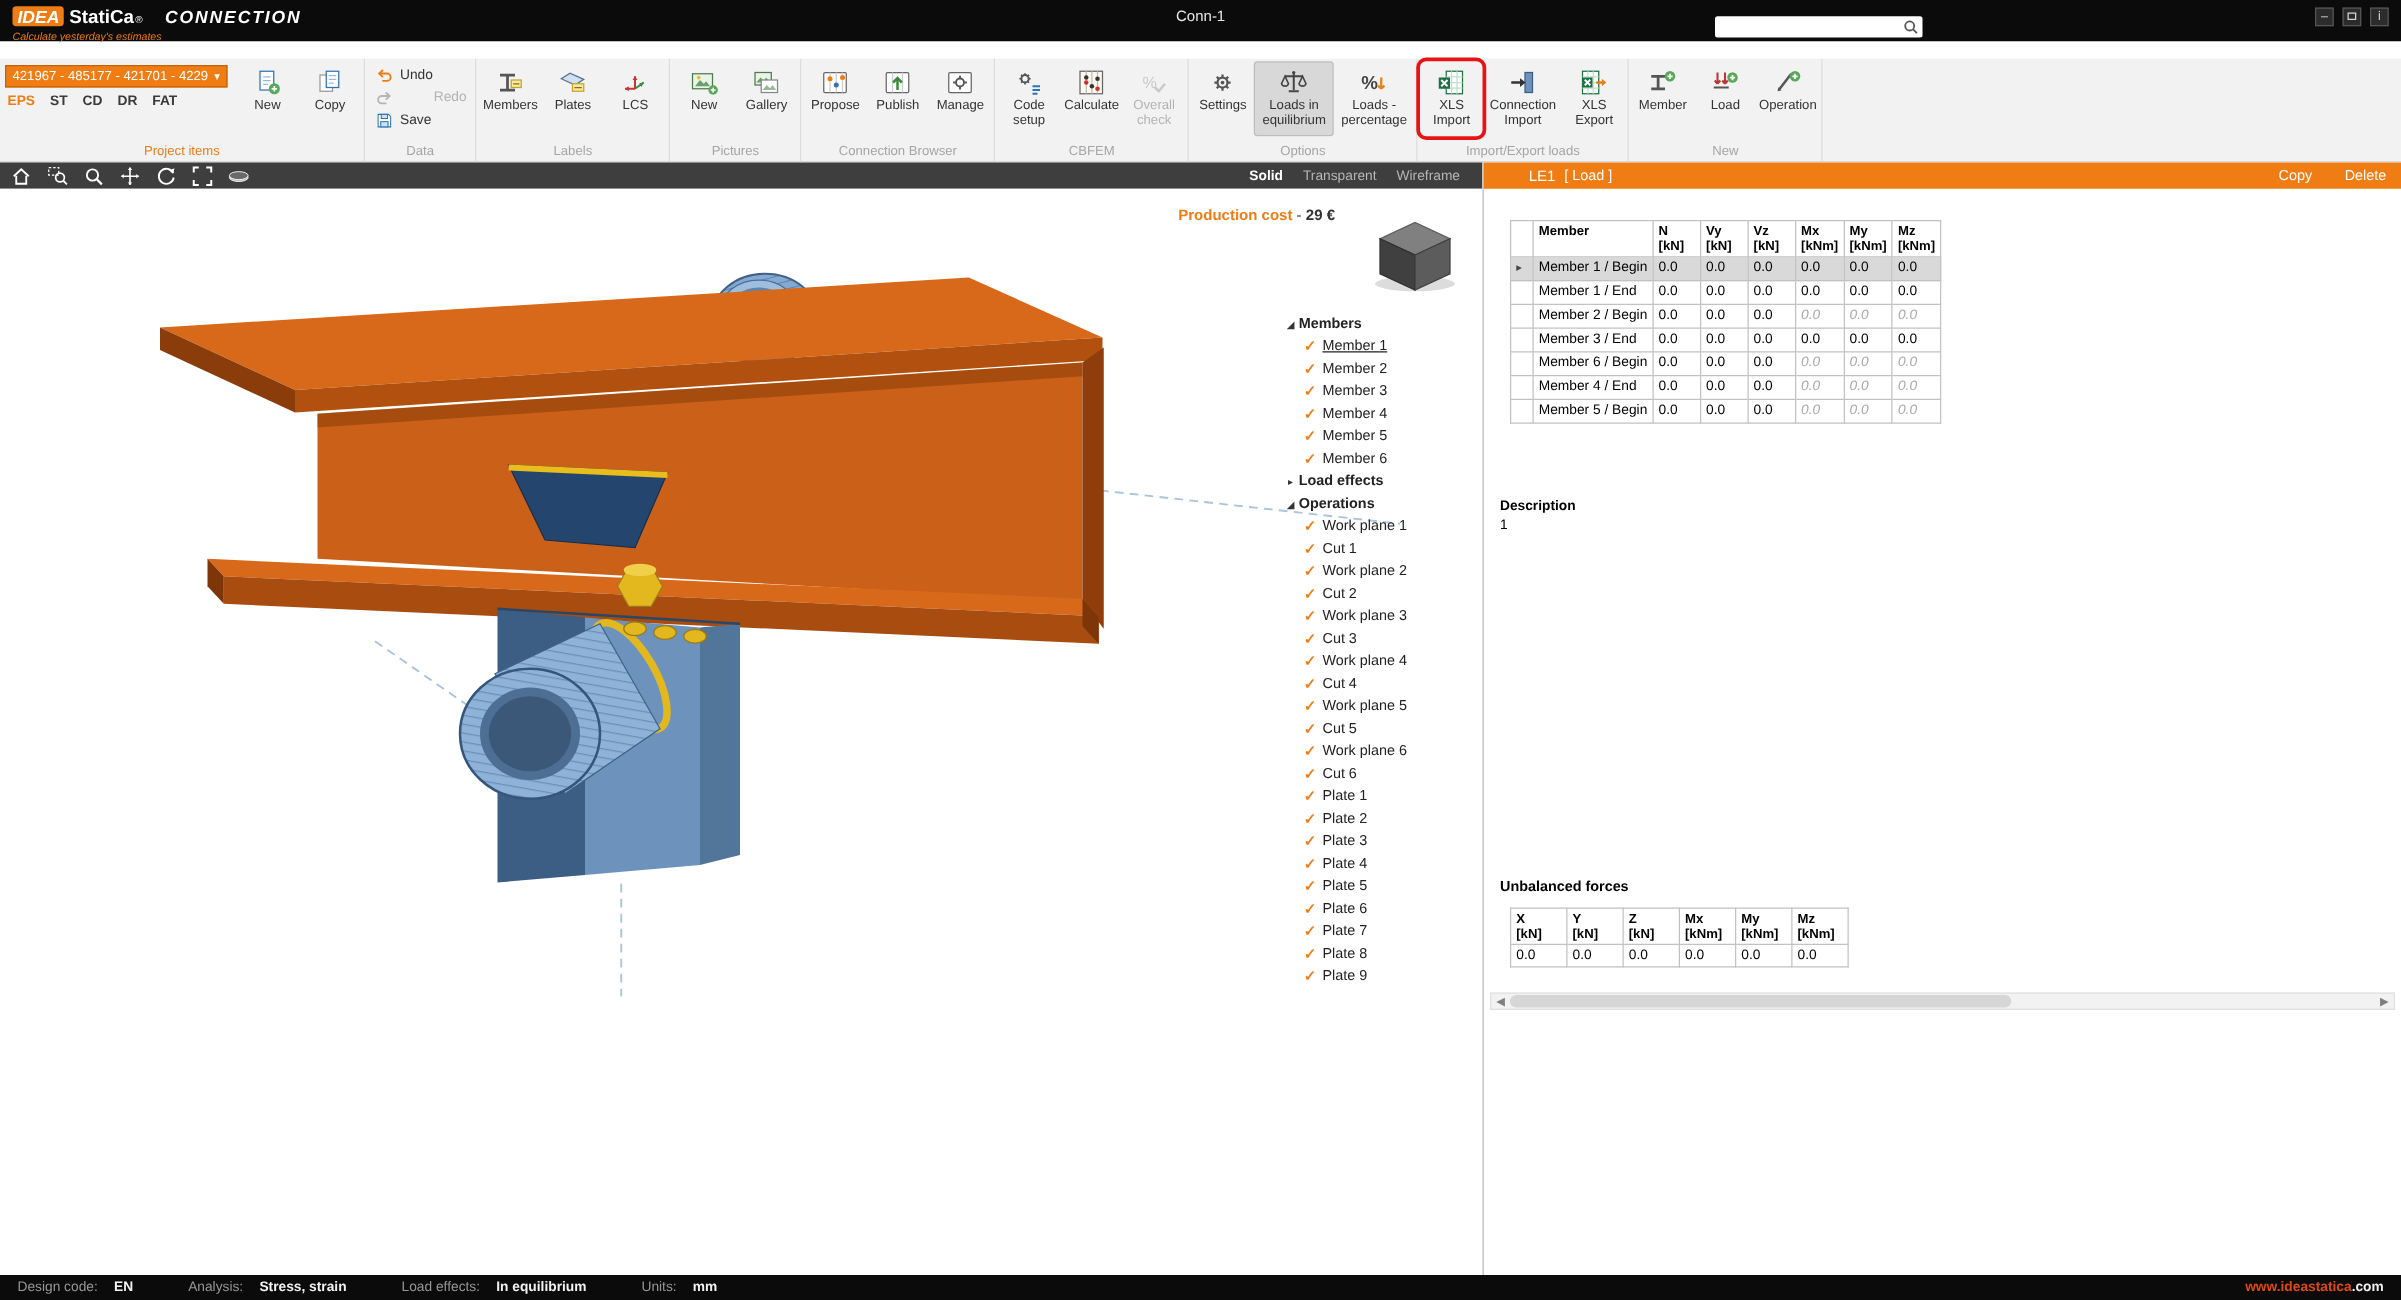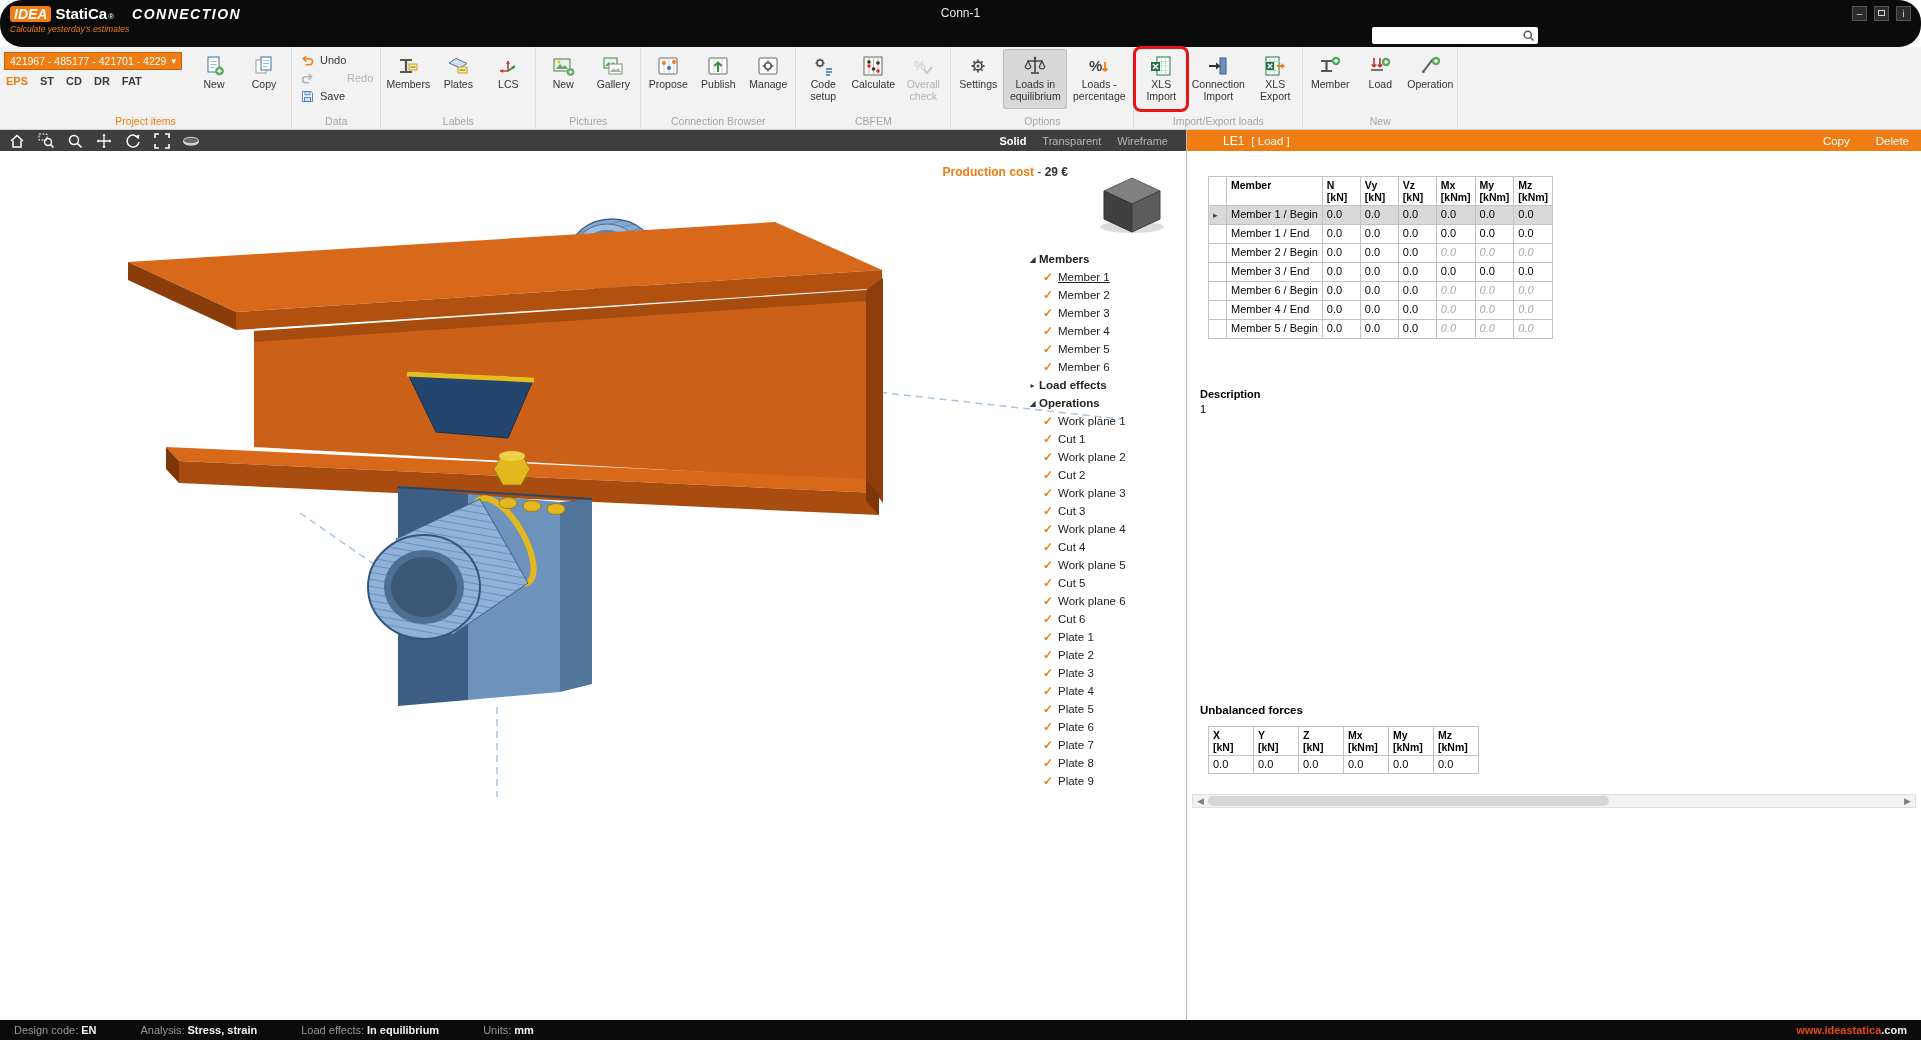--- a/index.html
+++ b/index.html
@@ -1,20 +1,20 @@
 <!DOCTYPE html>
 <html><head>
 <meta charset="utf-8">
 <style>
 *{margin:0;padding:0;box-sizing:border-box;}
 body{font-family:"Liberation Sans",sans-serif;background:#777;}
 .app{position:relative;width:1921px;height:1040px;background:#fff;overflow:hidden;}
 
 
-.topbar{position:absolute;top:0;left:0;right:0;height:47px;background:#0b0b0b;border-radius:22px;}
+.topbar{position:absolute;top:0;left:0;right:0;height:33px;background:#0b0b0b;}
 .logo{position:absolute;left:10px;top:5px;color:#fff;}
 .logo-line{display:flex;align-items:baseline;}
 .logo-idea{background:#ef7d14;color:#fff;font-style:italic;font-weight:bold;font-size:14px;padding:0 4px;border-radius:3px;}
 .logo-statica{font-size:15px;font-weight:bold;margin-left:4px;}
 .logo-reg{font-size:8px;vertical-align:super;margin-left:1px;}
 .logo-product{font-style:italic;font-weight:bold;font-size:14px;margin-left:18px;letter-spacing:1.5px;}
 .logo-tagline{font-size:8.5px;font-style:italic;color:#ef7d14;margin-top:2px;}
 .window-title{position:absolute;top:6px;left:0;right:0;text-align:center;color:#e8e8e8;font-size:12px;}
 .wctrls{position:absolute;right:10px;top:6px;display:flex;gap:7px;align-items:center;}
 .wc{width:15px;height:15px;background:#2c2c2c;color:#d5d5d5;font-size:10px;line-height:14px;text-align:center;border:1px solid #555;cursor:pointer;}
@@ -88,37 +88,37 @@
 .lt{position:absolute;left:21px;top:25px;border-collapse:collapse;background:#fff;}
 .lt th,.lt td{border:1px solid #c2c2c2;padding:2px 4px;text-align:left;vertical-align:top;font-size:10.5px;}
 .lt th{font-weight:bold;white-space:pre-line;line-height:1.15;}
 .lt td{font-size:11px;height:19px;}
 .lt .csel{width:18px;min-width:18px;}
 .lt .cmem{width:88px;min-width:88px;white-space:nowrap;}
 .lt .cval{width:38px;min-width:38px;}
 .lt tr.sel td{background:#d9d9d9;}
 .lt td.dis{color:#a8a8a8;font-style:italic;}
 .rowarrow{font-size:9px;color:#444;}
-.desc{position:absolute;left:13px;top:237px;}
+.desc{position:absolute;left:13px;top:248px;}
 .desc-label{font-weight:bold;font-size:11px;}
 .desc-value{margin-top:3px;}
 .note{position:absolute;left:13px;top:288px;width:348px;line-height:1.35;color:#222;}
 .unb-title{position:absolute;left:13px;top:553px;font-weight:bold;font-size:11.5px;}
 .unb{position:absolute;left:21px;top:575px;border-collapse:collapse;}
 .unb th,.unb td{border:1px solid #c2c2c2;padding:2px 4px;font-size:10.5px;text-align:left;vertical-align:top;white-space:pre-line;width:45px;min-width:45px;}
 .unb th{font-weight:bold;line-height:1.15;}
 .unb td{font-size:11px;height:18px;}
 .hscroll{position:absolute;left:5px;right:5px;top:643px;height:14px;background:#f2f2f2;border:1px solid #e0e0e0;display:flex;align-items:center;}
 .harrow{width:15px;text-align:center;font-size:9px;color:#808080;cursor:pointer;line-height:12px;}
 .htrack{flex:1;height:100%;position:relative;}
 .hthumb{position:absolute;left:0;top:1px;bottom:1px;width:58%;background:#d6d6d6;border-radius:5px;cursor:grab;}
 
 
 .statusbar{position:absolute;left:0;right:0;bottom:0;height:20px;background:#0b0b0b;display:flex;align-items:center;gap:44px;padding:0 14px;font-size:11px;}
-.sitem{display:flex;gap:3px;align-items:center;}
+.sitem{display:flex;gap:13px;align-items:center;}
 .slabel{color:#969696;}
 .svalue{color:#f2f2f2;font-weight:bold;}
 .website{margin-left:auto;}
 .web-main{color:#e0490f;font-weight:bold;}
 .web-tld{color:#ededed;font-weight:bold;}
 </style>
 </head>
 <body>
 
 <div class="app">

